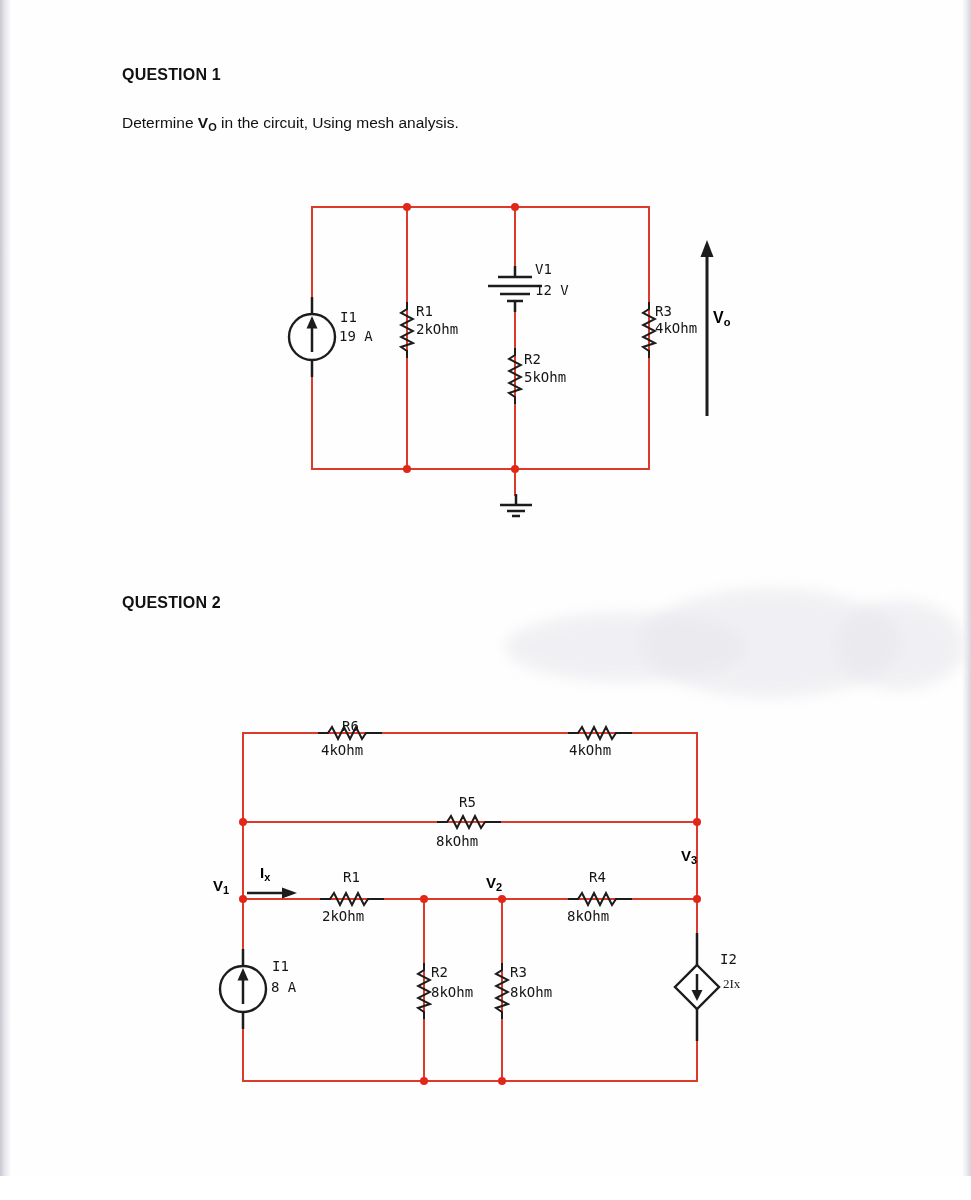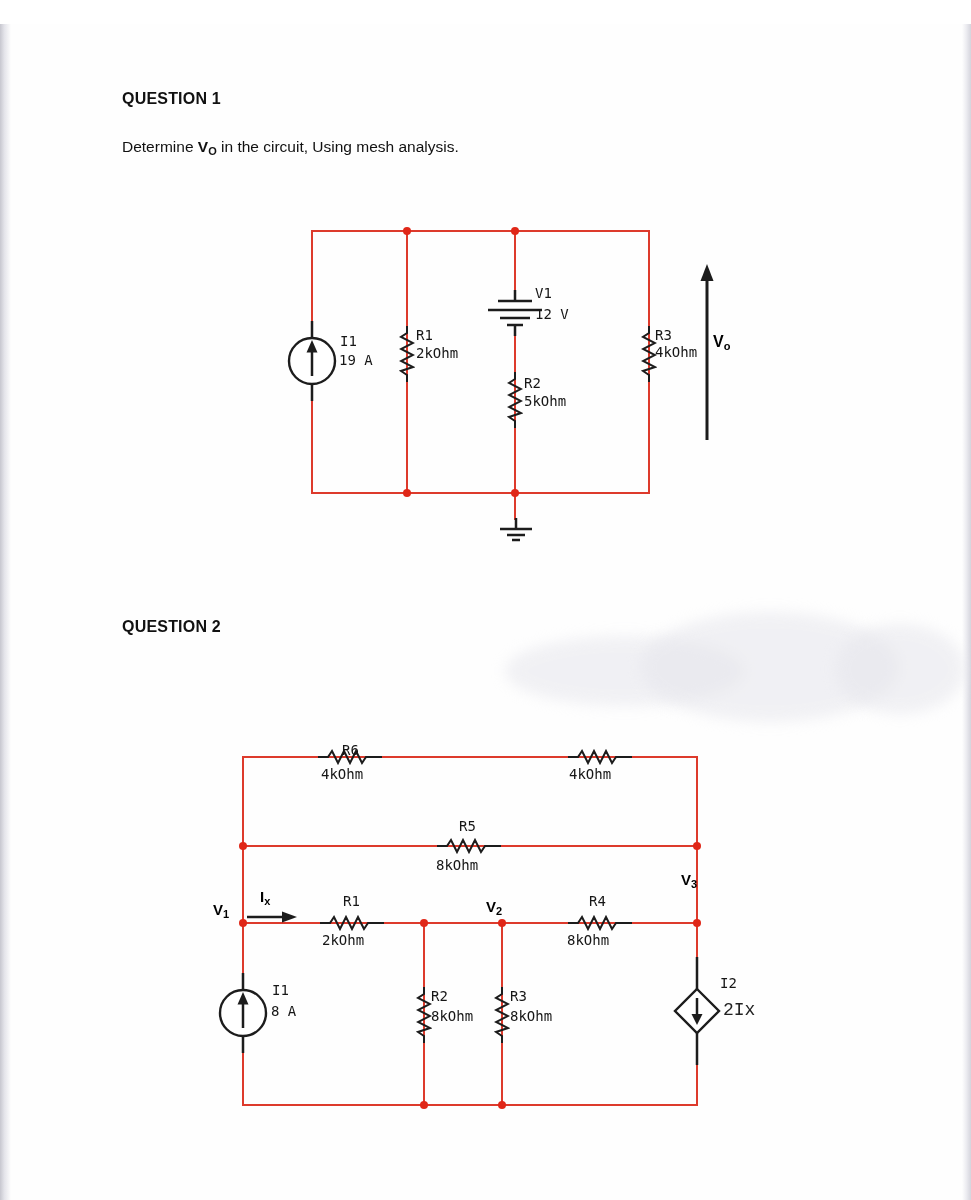--- a/index.html
+++ b/index.html
@@ -1,37 +1,37 @@
 <!DOCTYPE html>
 <html style="--wire: #dd3a2c; --dotc: #e02718; --comp: #1c1c1c;"><head>
 <meta charset="utf-8">
 <style>
   html,body{margin:0;padding:0;background:#fff;}
   .page{position:relative;width:971px;height:1176px;background:#fefefe;overflow:hidden;
-        font-family:"Liberation Sans",sans-serif;color:#111;margin-top:24px;}
+        font-family:"Liberation Sans",sans-serif;color:#111;}
   .edgeL{position:absolute;left:0;top:0;width:11px;height:1200px;
          background:linear-gradient(90deg,#c7c7cf 0,#e4e4ea 40%,rgba(255,255,255,0) 100%);}
   .edgeR{position:absolute;right:0;top:0;width:9px;height:1200px;
          background:linear-gradient(270deg,#d4d4dc 0,#ebebf0 50%,rgba(255,255,255,0) 100%);}
   .smudge{position:absolute;border-radius:50%;filter:blur(7px);background:#e6e6ec;opacity:.55;}
   .hd{position:absolute;font-size:16px;font-weight:bold;letter-spacing:.2px;}
   .pr{position:absolute;font-size:15.5px;}
   .sub{font-size:11px;position:relative;top:3px;}
   .w{position:absolute;background:var(--wire);}
   .dot{position:absolute;width:8px;height:8px;border-radius:50%;background:var(--dotc);}
   .ml{position:absolute;font-family:"DejaVu Sans Mono",monospace;font-size:14px;color:#161616;white-space:pre;line-height:14px;}
   .nl{position:absolute;font-weight:bold;font-size:15px;color:#000;line-height:18px;}
   .vo{font-size:16px;}
   .cmp{position:absolute;}
   .cmp .st{stroke:var(--comp);stroke-width:2;fill:none;}
   .cmp .st25{stroke:var(--comp);stroke-width:2.5;fill:none;}
   .cmp .st3{stroke:var(--comp);stroke-width:3;fill:none;}
   .cmp .stf{stroke:var(--comp);stroke-width:2.4;fill:#fff;}
   .cmp .ar{fill:var(--comp);stroke:none;}
-  .sansval{position:absolute;font-size:18px;color:#222;font-family:Liberation Mono, monospace;}
+  .sansval{position:absolute;font-size:13px;color:#222;font-family:Liberation Serif, serif;}
 </style>
 </head>
 <body>
 
 <div class="page">
   <div class="edgeL"></div>
   <div class="edgeR"></div>
   <div class="smudge" style="left:505px;top:612px;width:240px;height:70px;"></div>
   <div class="smudge" style="left:640px;top:588px;width:260px;height:110px;"></div>
   <div class="smudge" style="left:835px;top:600px;width:130px;height:90px;"></div>

